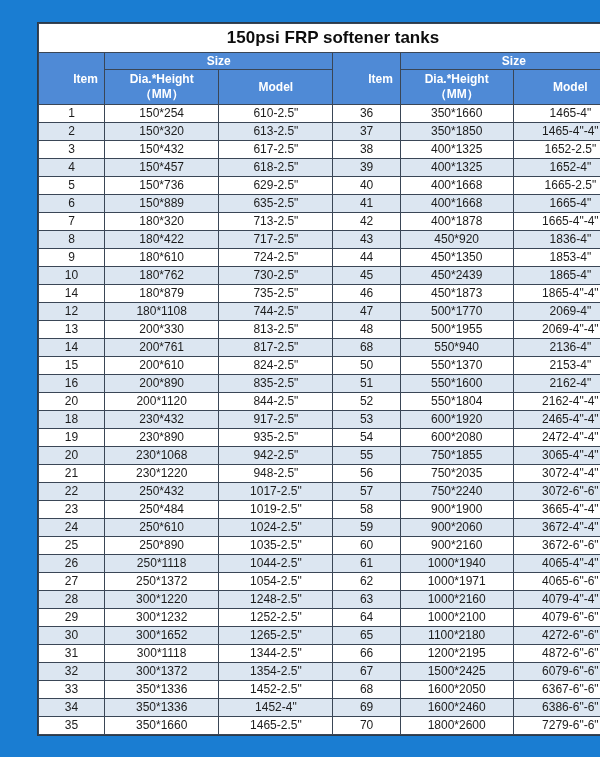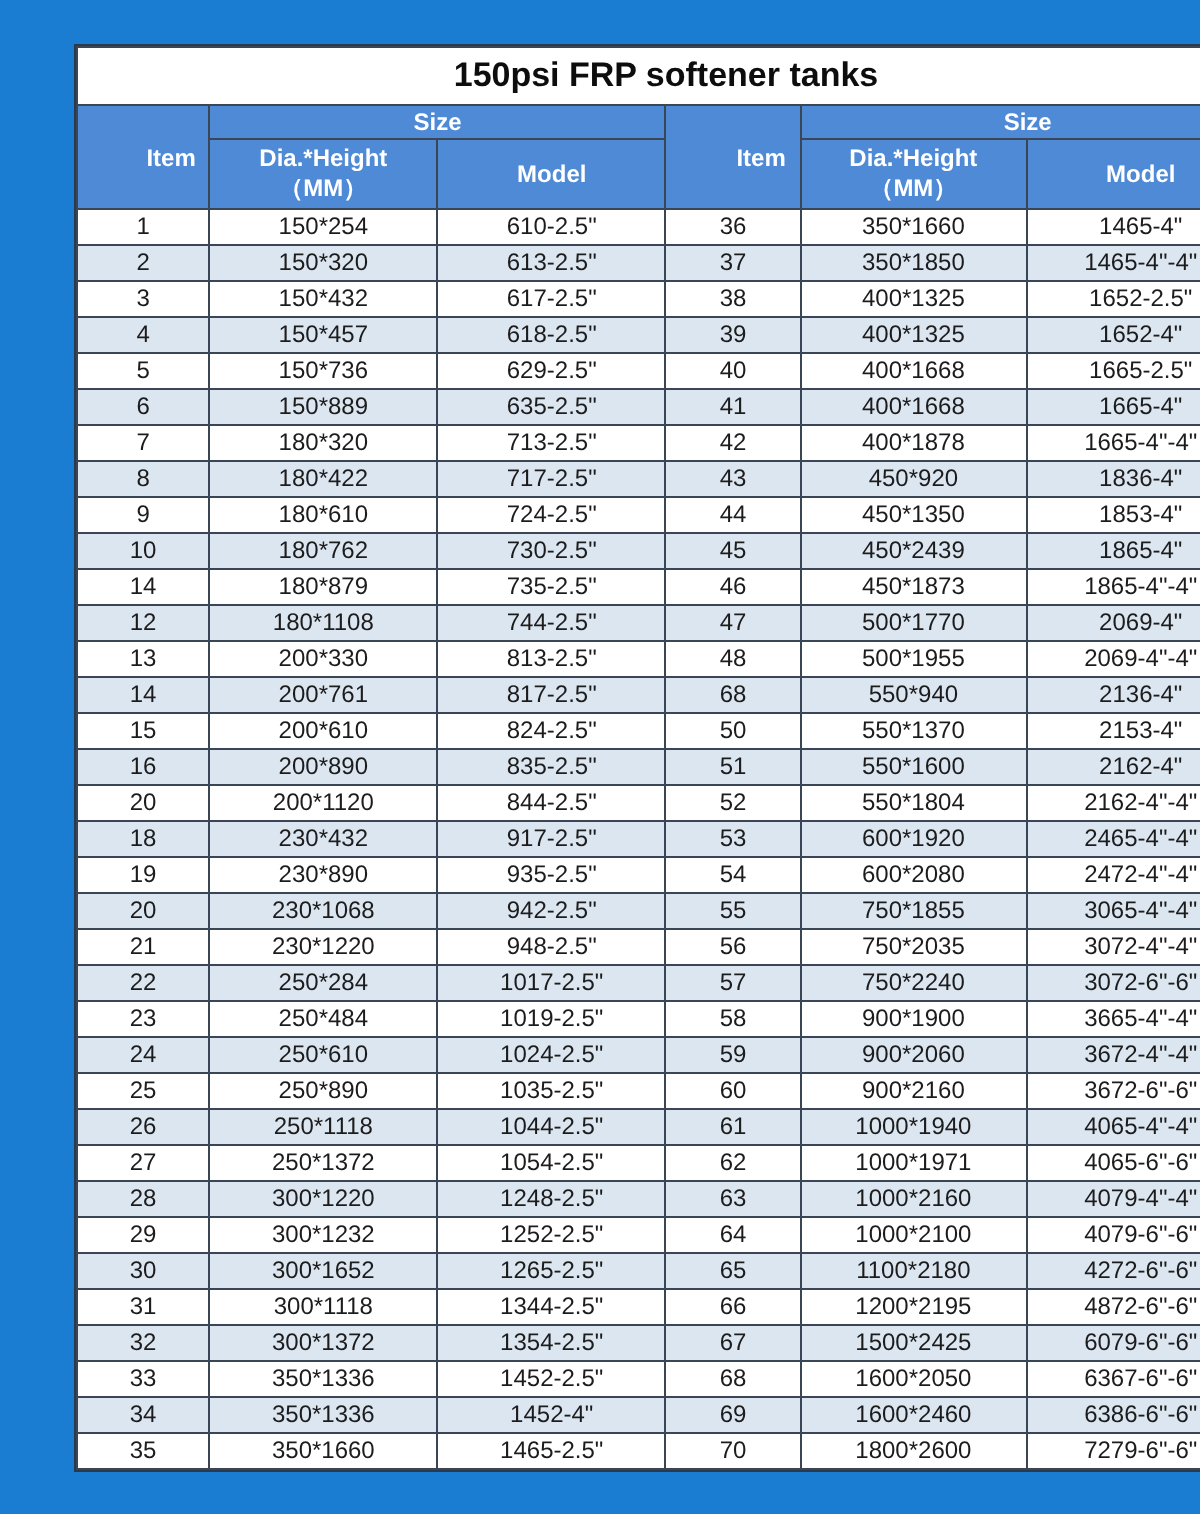--- a/index.html
+++ b/index.html
@@ -252,21 +252,21 @@
         <tr>
           <td>21</td>
           <td>230*1220</td>
           <td>948-2.5"</td>
           <td>56</td>
           <td>750*2035</td>
           <td>3072-4"-4"</td>
         </tr>
         <tr>
           <td>22</td>
-          <td>250*284</td>
+          <td>250*432</td>
           <td>1017-2.5"</td>
           <td>57</td>
           <td>750*2240</td>
           <td>3072-6"-6"</td>
         </tr>
         <tr>
           <td>23</td>
           <td>250*484</td>
           <td>1019-2.5"</td>
           <td>58</td>

